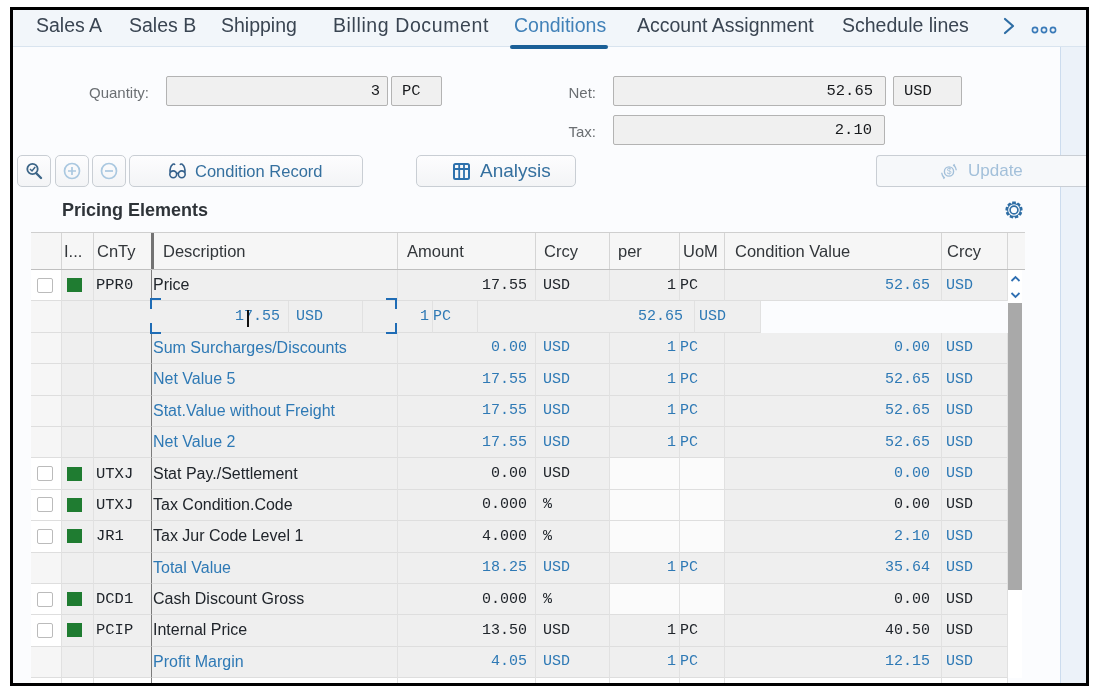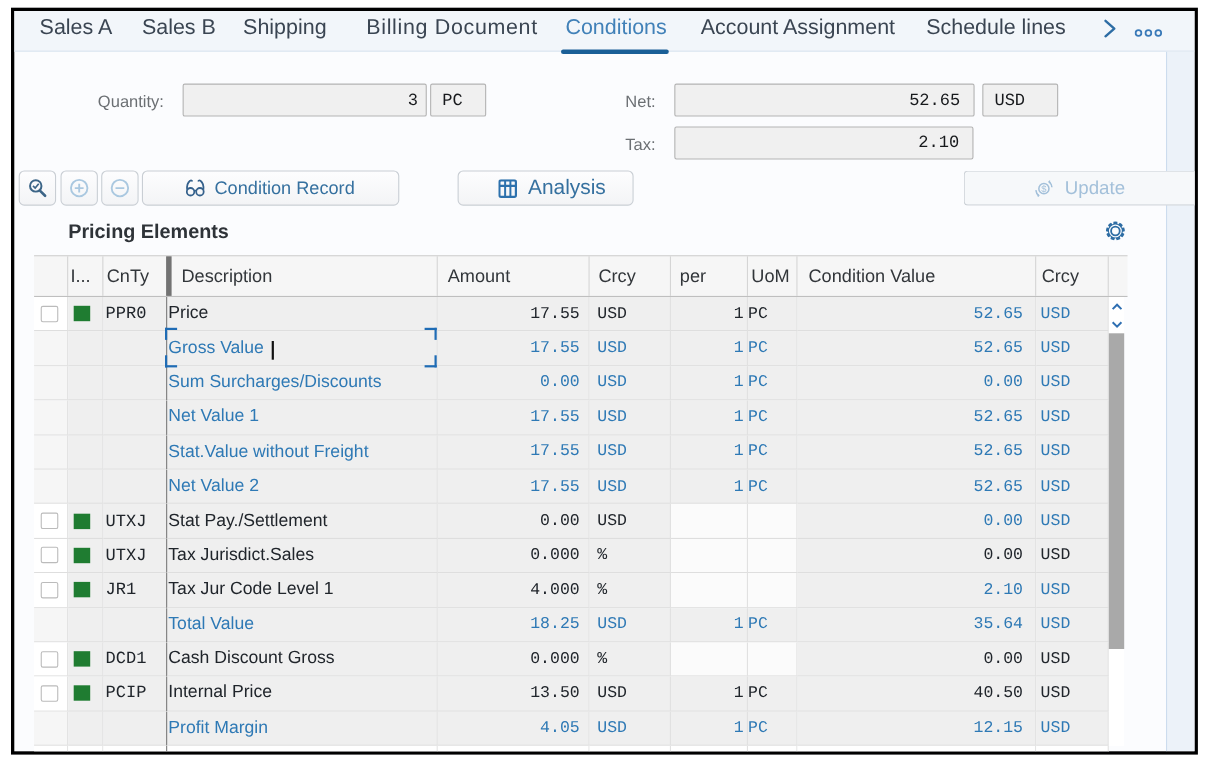--- a/index.html
+++ b/index.html
@@ -135,21 +135,21 @@
       <path d="M7.21 0.59 A8.6 8.6 0 0 1 10.79 0.59 L10.91 2.58 A6.7 6.7 0 0 1 11.66 2.85 L13.04 1.41 A8.6 8.6 0 0 1 15.78 3.71 L14.59 5.31 A6.7 6.7 0 0 1 14.99 6.00 L16.97 5.78 A8.6 8.6 0 0 1 17.59 9.30 L15.66 9.77 A6.7 6.7 0 0 1 15.52 10.55 L17.18 11.66 A8.6 8.6 0 0 1 15.39 14.75 L13.60 13.87 A6.7 6.7 0 0 1 12.99 14.38 L13.56 16.29 A8.6 8.6 0 0 1 10.20 17.52 L9.40 15.69 A6.7 6.7 0 0 1 8.60 15.69 L7.80 17.52 A8.6 8.6 0 0 1 4.44 16.29 L5.01 14.38 A6.7 6.7 0 0 1 4.40 13.87 L2.61 14.75 A8.6 8.6 0 0 1 0.82 11.66 L2.48 10.55 A6.7 6.7 0 0 1 2.34 9.77 L0.41 9.30 A8.6 8.6 0 0 1 1.03 5.78 L3.01 6.00 A6.7 6.7 0 0 1 3.41 5.31 L2.22 3.71 A8.6 8.6 0 0 1 4.96 1.41 L6.34 2.85 A6.7 6.7 0 0 1 7.09 2.58 Z" fill="#2e6da4"></path>
       <circle cx="9" cy="9" r="3.1" fill="#fbfcfe"></circle>
       <circle cx="9" cy="9" r="5.3" fill="none" stroke="#fbfcfe" stroke-width="1.1"></circle>
     </svg>
 
   <div id="tbl">
     <div class="hrow">
       <div class="hc" style="width:31px;"></div>
       <div class="hc" style="width:32px; padding-left:2px;">I...</div>
       <div class="hc" style="width:57px; padding-left:3px; border-right:none;">CnTy</div>
-      <div class="hc" style="width:247px; padding-left:9px; border-left:5px solid #737373;">Description</div>
+      <div class="hc" style="width:247px; padding-left:9px; border-left:3px solid #737373;">Description</div>
       <div class="hc" style="width:138px; padding-left:9px;">Amount</div>
       <div class="hc" style="width:74px; padding-left:8px;">Crcy</div>
       <div class="hc" style="width:70px; padding-left:8px;">per</div>
       <div class="hc" style="width:45px; padding-left:3px;">UoM</div>
       <div class="hc" style="width:217px; padding-left:10px;">Condition Value</div>
       <div class="hc" style="width:66px; padding-left:5px;">Crcy</div>
       <div class="hc" style="width:17px; border-right:none;"></div>
     </div>
     <div id="rows">
         <div class="row">
@@ -165,21 +165,20 @@
 <div class="c cc">USD</div>
 <div class="c cp">1</div>
 <div class="c cu">PC</div>
 <div class="c cv blue">52.65</div>
 <div class="c cy blue">USD</div>
 </div>
         <div class="row">
 <div class="c cb"></div>
 <div class="c ci"></div>
 <div class="c cn"></div>
-<div class="c cd blue">Gross Value</div>
 <div class="c ca blue">17.55</div>
 <div class="c cc blue">USD</div>
 <div class="c cp blue">1</div>
 <div class="c cu blue">PC</div>
 <div class="c cv blue">52.65</div>
 <div class="c cy blue">USD</div>
 </div>
         <div class="row">
 <div class="c cb"></div>
 <div class="c ci"></div>
@@ -189,21 +188,21 @@
 <div class="c cc blue">USD</div>
 <div class="c cp blue">1</div>
 <div class="c cu blue">PC</div>
 <div class="c cv blue">0.00</div>
 <div class="c cy blue">USD</div>
 </div>
         <div class="row">
 <div class="c cb"></div>
 <div class="c ci"></div>
 <div class="c cn"></div>
-<div class="c cd blue">Net Value 1</div>
+<div class="c cd blue">Net Value 5</div>
 <div class="c ca blue">17.55</div>
 <div class="c cc blue">USD</div>
 <div class="c cp blue">1</div>
 <div class="c cu blue">PC</div>
 <div class="c cv blue">52.65</div>
 <div class="c cy blue">USD</div>
 </div>
         <div class="row">
 <div class="c cb"></div>
 <div class="c ci"></div>
@@ -245,21 +244,21 @@
 <div class="c cy blue">USD</div>
 </div>
         <div class="row">
 <div class="c cb w">
             <span class="chk"></span>
           </div>
 <div class="c ci">
             <span class="grn"></span>
           </div>
 <div class="c cn">UTXJ</div>
-<div class="c cd">Tax Jurisdict.Sales</div>
+<div class="c cd">Tax Condition.Code</div>
 <div class="c ca">0.000</div>
 <div class="c cc">%</div>
 <div class="c cp white"></div>
 <div class="c cu white"></div>
 <div class="c cv">0.00</div>
 <div class="c cy">USD</div>
 </div>
         <div class="row">
 <div class="c cb w">
             <span class="chk"></span>

